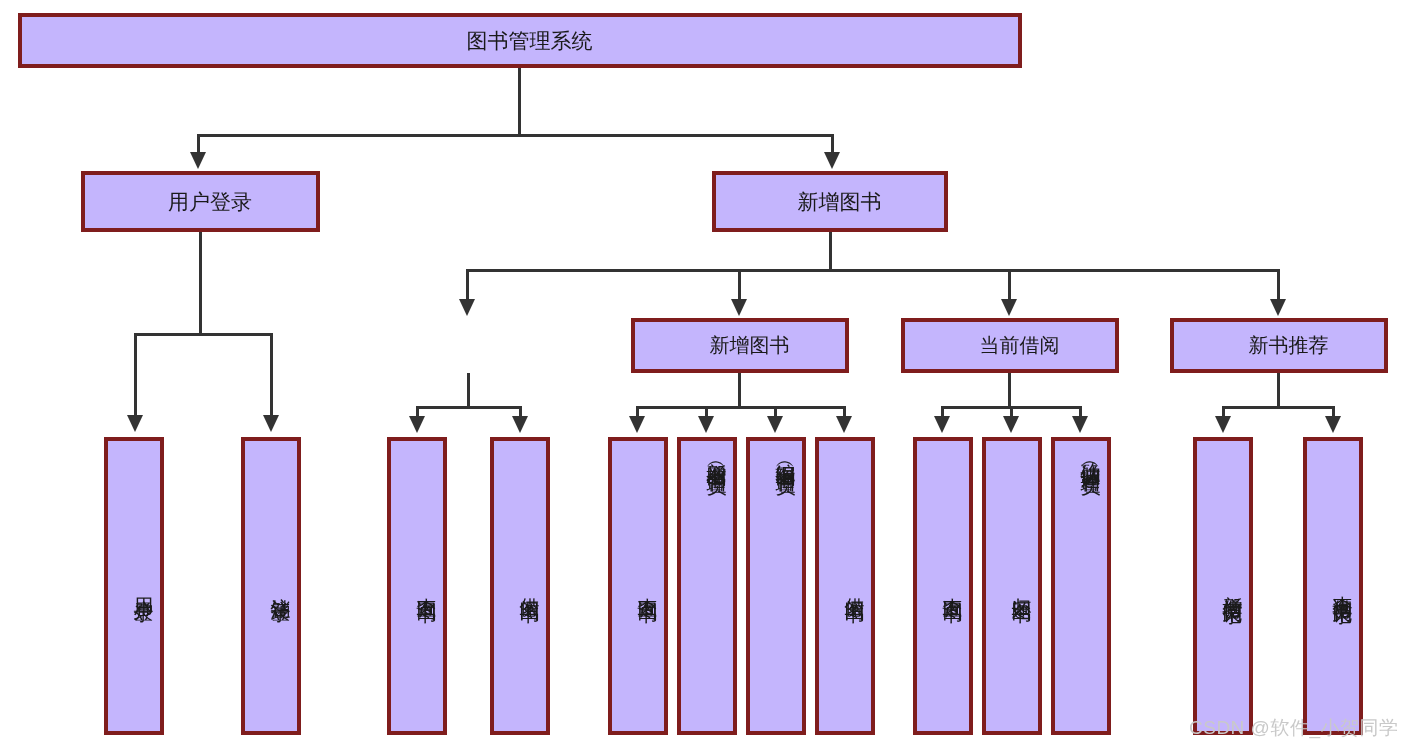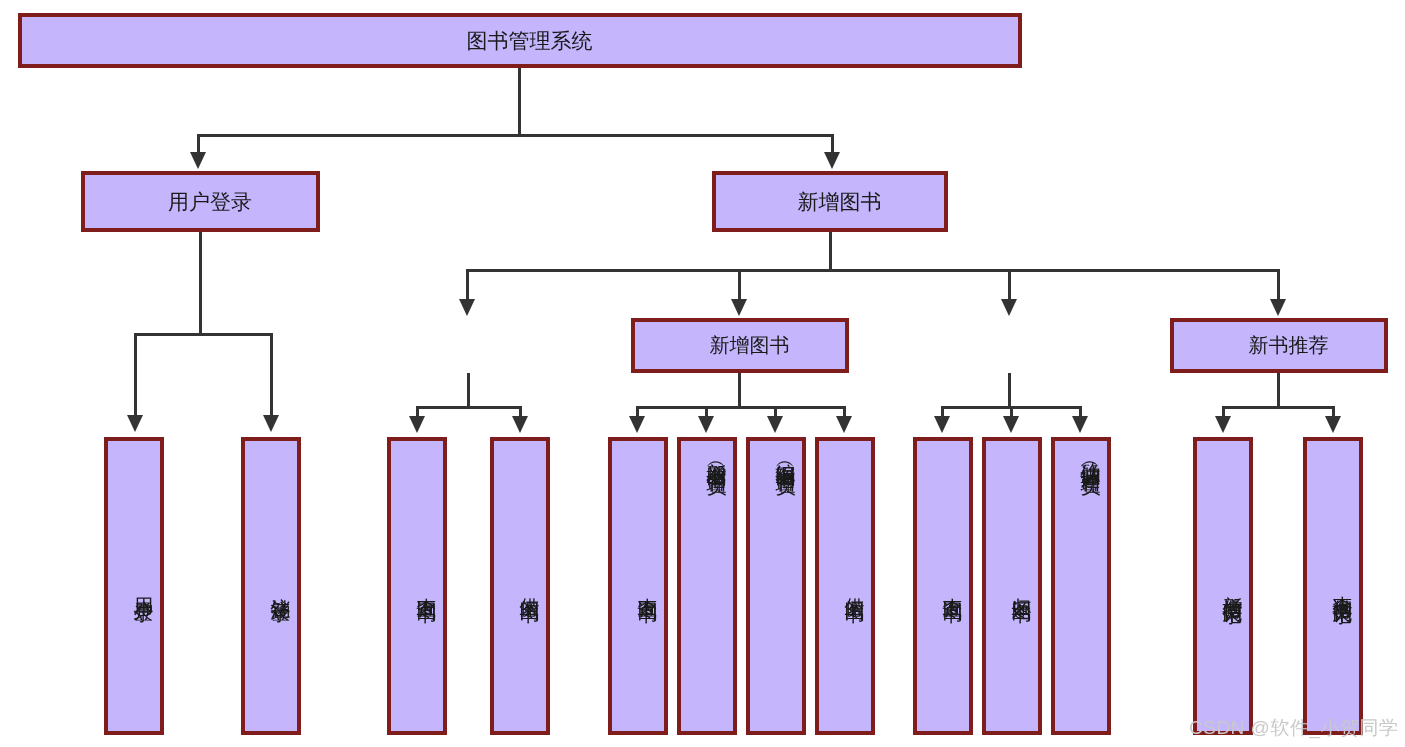--- a/index.html
+++ b/index.html
@@ -120,20 +120,23 @@
   <div class="edge v" style="left:738px; top:269px; width:3px; height:32px;"></div>
   <div class="arrow" style="left:731px; top:299px;"></div>
   <div class="edge v" style="left:1008px; top:269px; width:3px; height:32px;"></div>
   <div class="arrow" style="left:1001px; top:299px;"></div>
   <div class="edge v" style="left:1277px; top:269px; width:3px; height:32px;"></div>
   <div class="arrow" style="left:1270px; top:299px;"></div>
 
   <div class="node lvl3" style="left:631px; top:318px; width:218px; height:55px;">
     <span>新增图书</span>
   </div>
+  <div class="node lvl3" style="left:901px; top:318px; width:218px; height:55px;">
+    <span>当前借阅</span>
+  </div>
   <div class="node lvl3" style="left:1170px; top:318px; width:218px; height:55px;">
     <span>新书推荐</span>
   </div>
 
   <div class="edge v" style="left:467px; top:373px; width:3px; height:35px;"></div>
   <div class="edge h" style="left:416px; top:406px; width:106px; height:3px;"></div>
   <div class="edge v" style="left:416px; top:406px; width:3px; height:12px;"></div>
   <div class="arrow" style="left:409px; top:416px;"></div>
   <div class="edge v" style="left:519px; top:406px; width:3px; height:12px;"></div>
   <div class="arrow" style="left:512px; top:416px;"></div>

